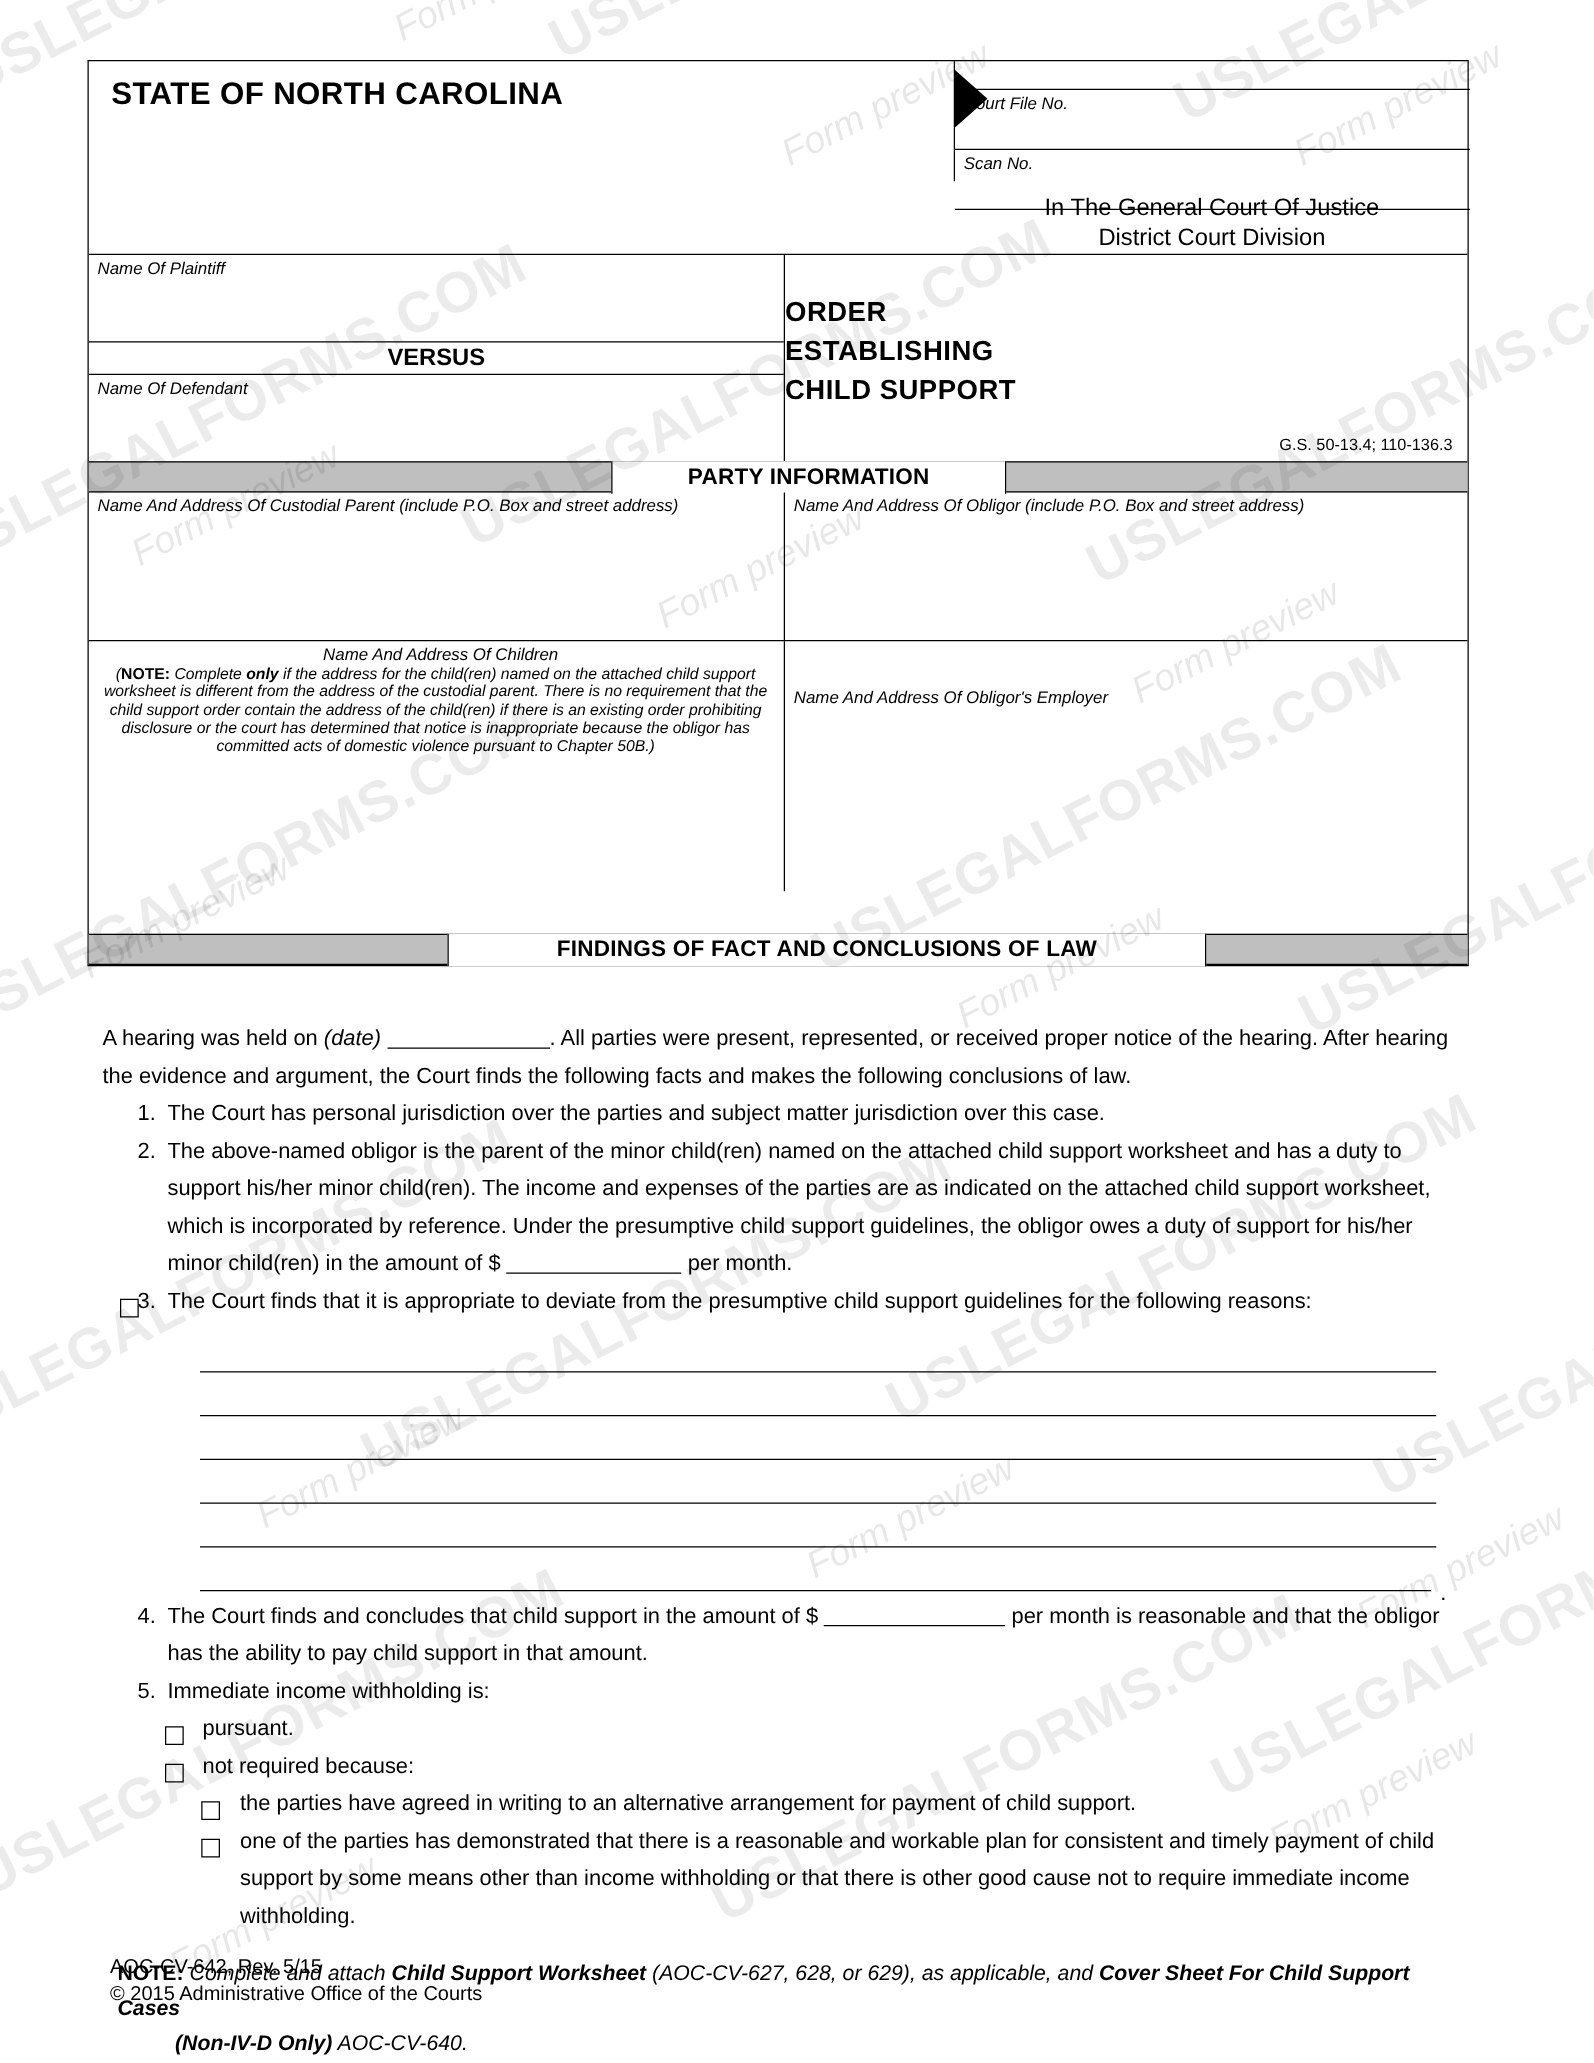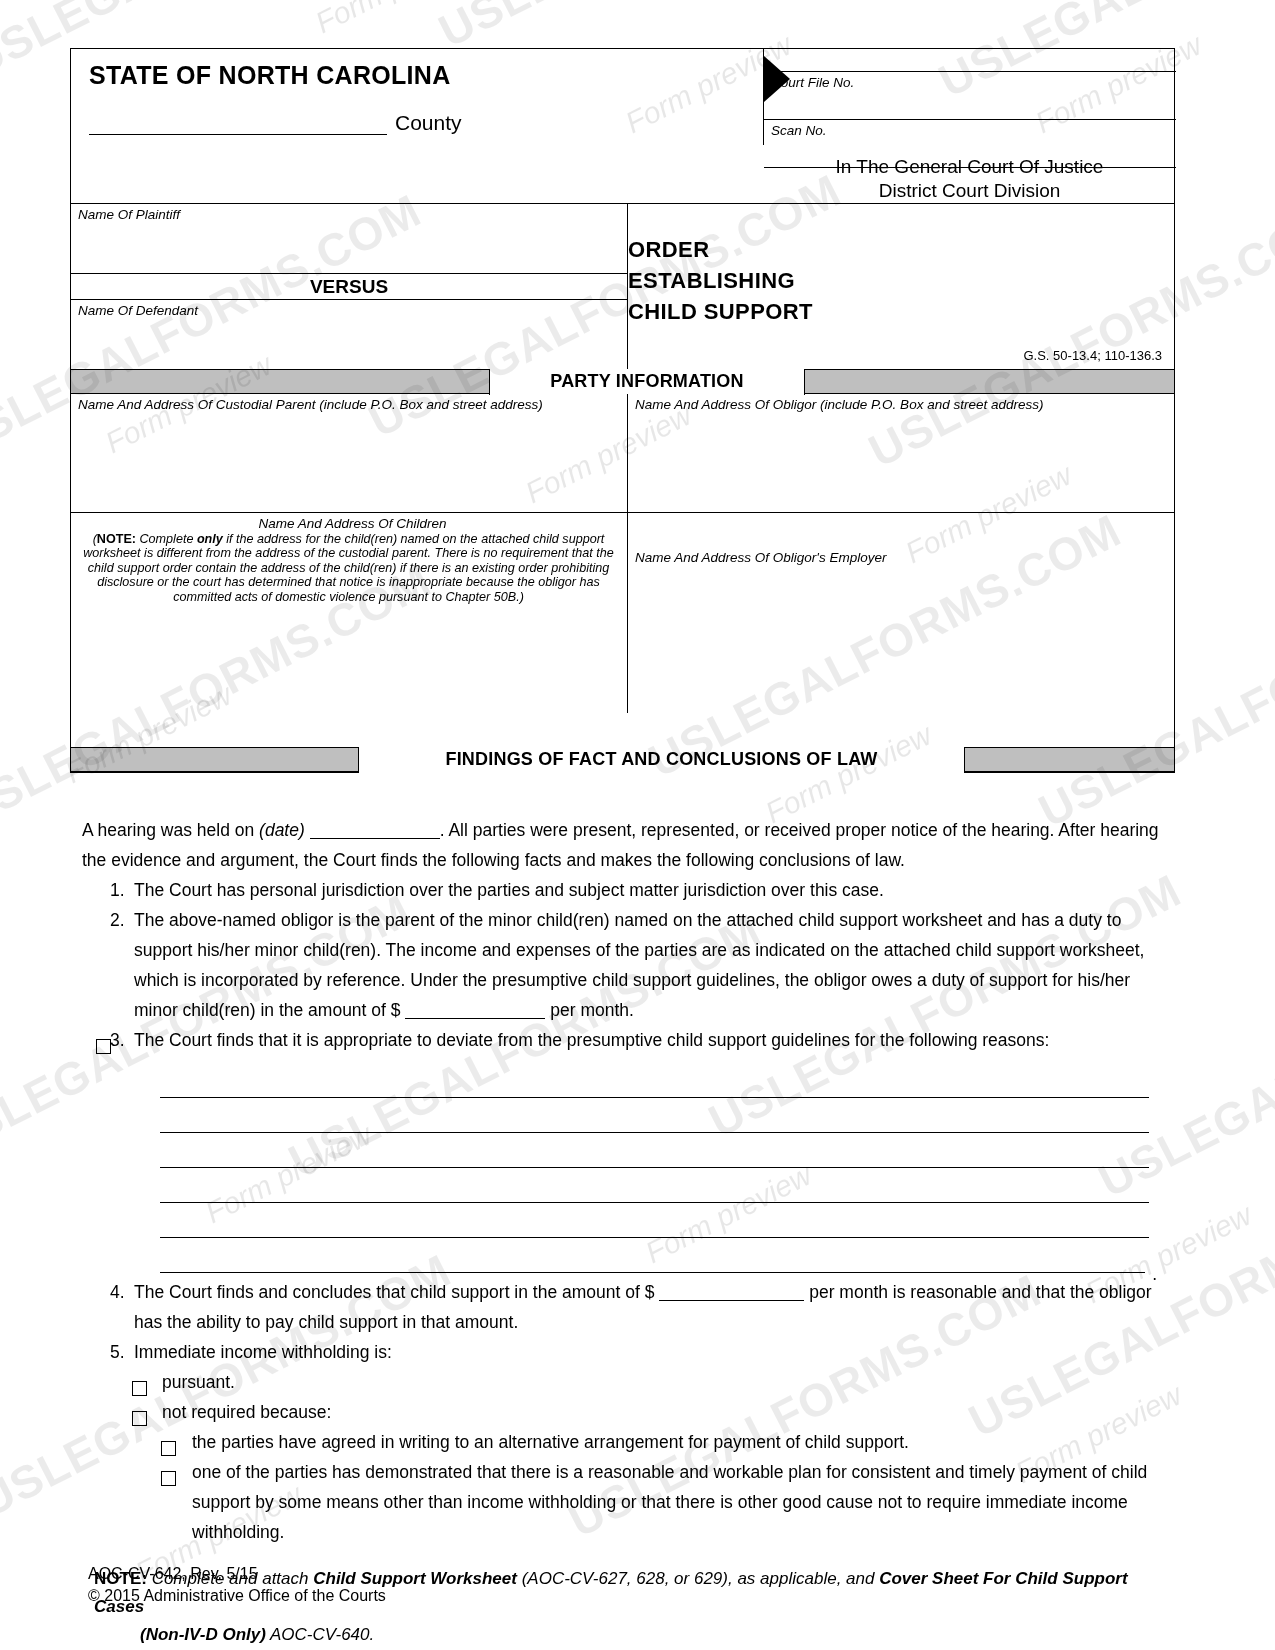--- a/index.html
+++ b/index.html
@@ -312,24 +312,20 @@
 </style>
 </head>
 <body>
 
 <div id="page">
 
   <div class="frame">
 
     <div class="hdr">
       <div class="state-title">STATE OF NORTH CAROLINA</div>
-      <div class="county-line">
-        <span class="county-blank"></span>
-        <span>County</span>
-      </div>
 
       <div class="filebox">
         <div class="cell cell1">
           <div class="cell-label">Court File No.</div>
         </div>
         <div class="cell cell2">
           <div class="cell-label">Scan No.</div>
         </div>
         <div class="triangle"></div>
       </div>

